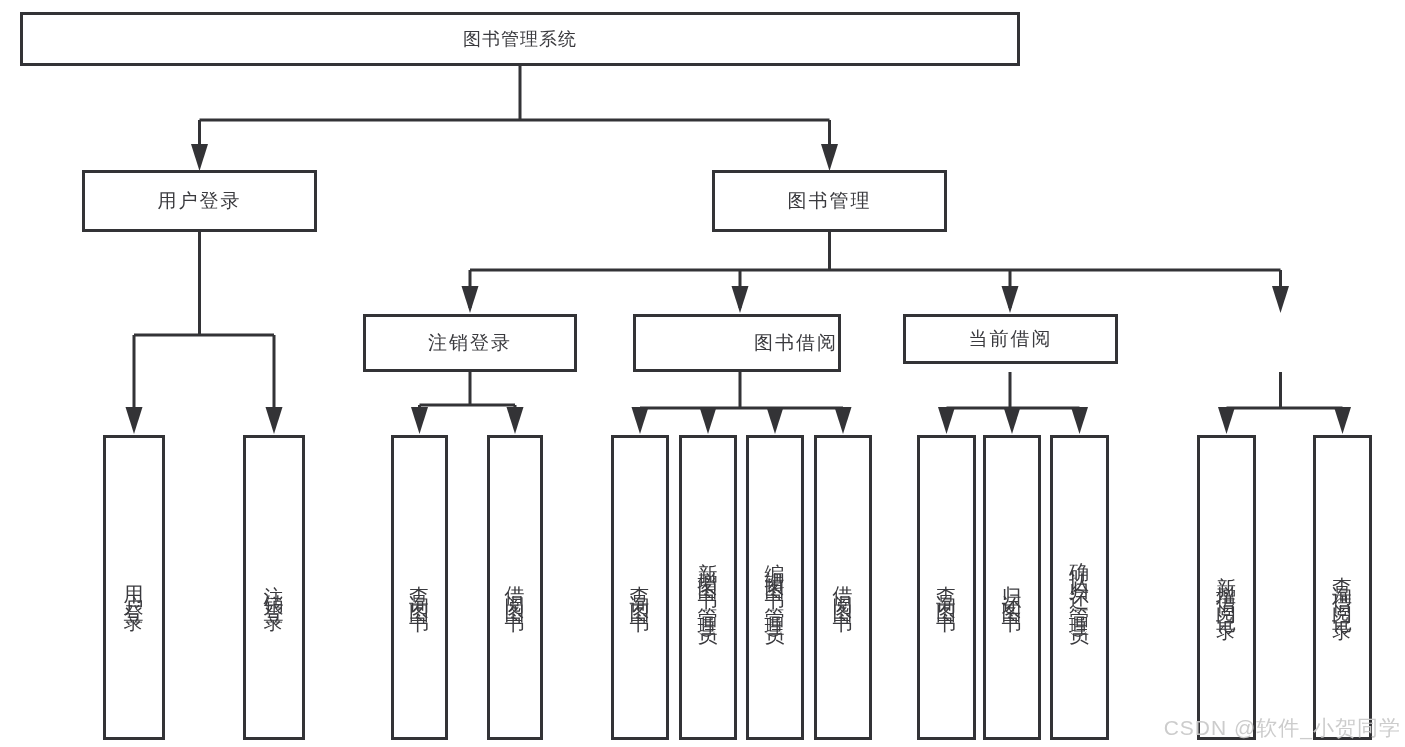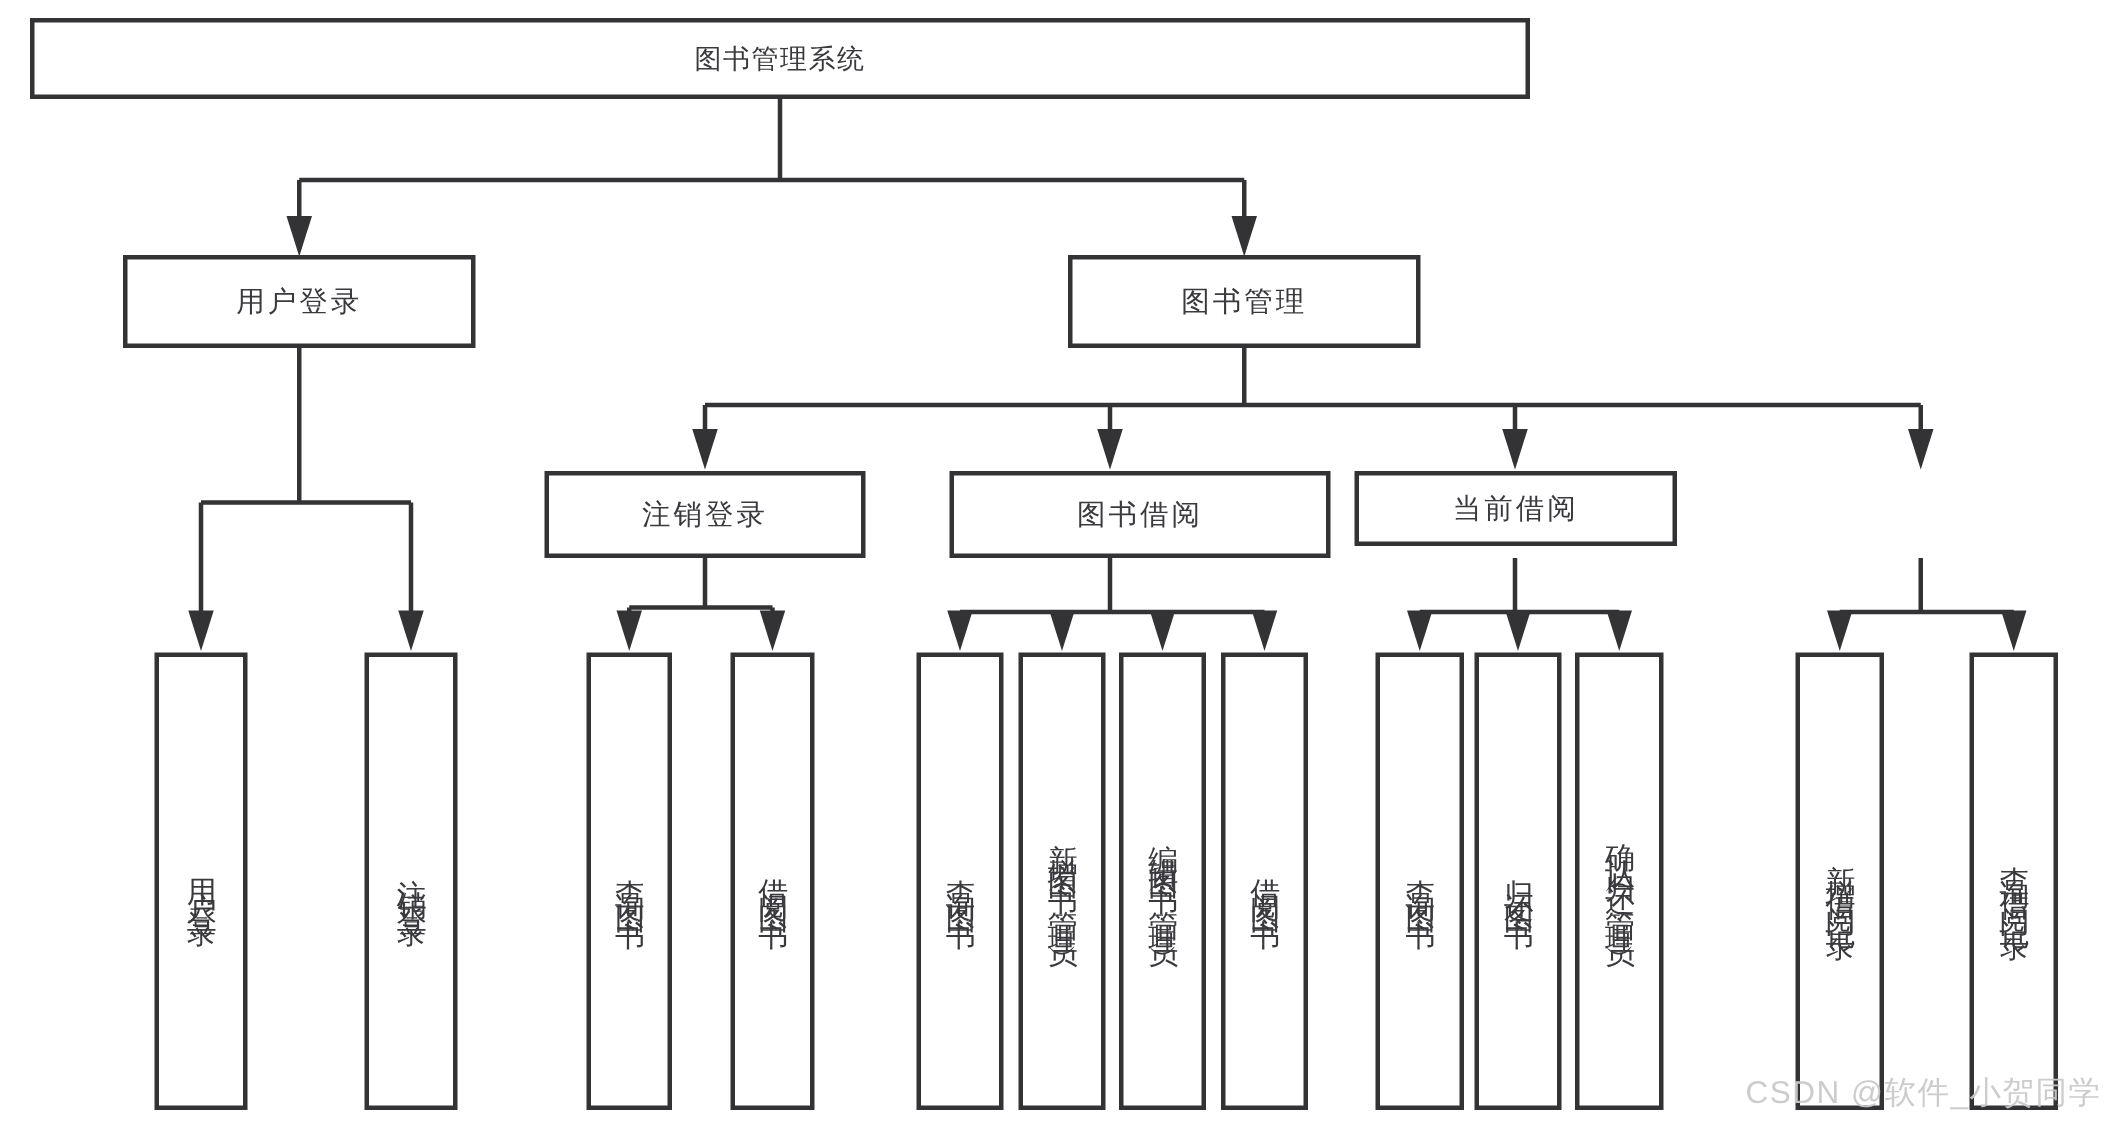--- a/index.html
+++ b/index.html
@@ -105,21 +105,21 @@
   <div class="node hnode" style="left:82px; top:170px; width:235px; height:62px;">
     <span>用户登录</span>
   </div>
   <div class="node hnode" style="left:712px; top:170px; width:235px; height:62px;">
     <span>图书管理</span>
   </div>
 
   <div class="node hnode" style="left:363px; top:314px; width:214px; height:58px;">
     <span>注销登录</span>
   </div>
-  <div class="node hnode" style="left:633px; top:314px; width:254px; height:58px;">
+  <div class="node hnode" style="left:633px; top:314px; width:208px; height:58px;justify-content:flex-end;">
     <span>图书借阅</span>
   </div>
   <div class="node hnode" style="left:903px; top:314px; width:215px; height:50px;">
     <span>当前借阅</span>
   </div>
 
   <div class="node leaf" style="left:103px; width:62px;">
     <span class="vtext">用户登录</span>
   </div>
   <div class="node leaf" style="left:243px; width:62px;">

